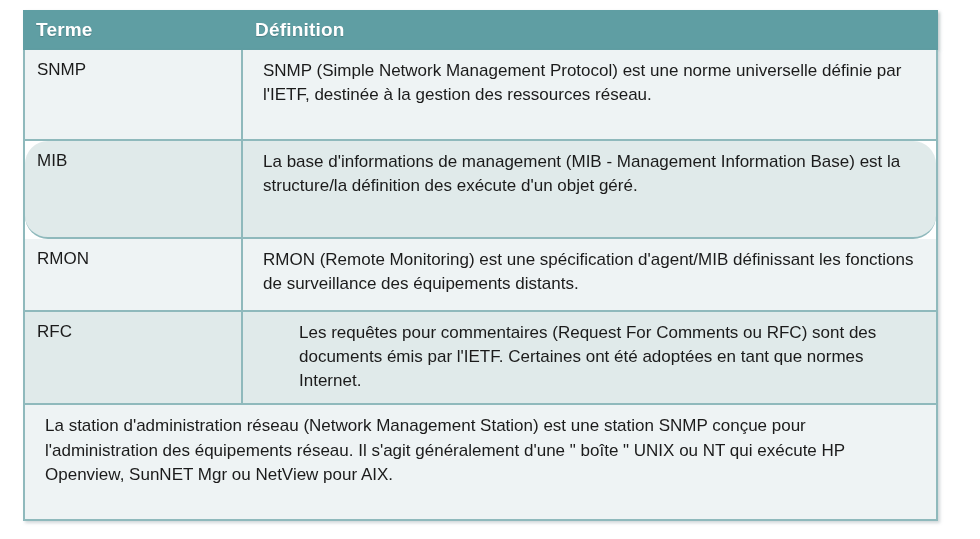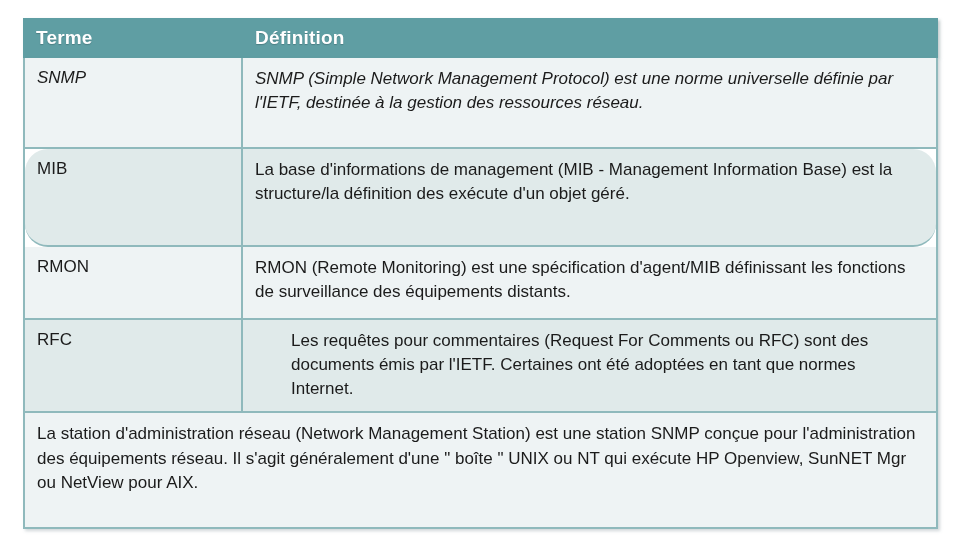--- a/index.html
+++ b/index.html
@@ -11,21 +11,21 @@
     width: 980px;
     height: 539px;
     background: #ffffff;
     font-family: "Liberation Sans", sans-serif;
     overflow: hidden;
   }
 
   .table-wrap {
     position: absolute;
     left: 23px;
-    top: 18px;
+    top: 10px;
     width: 915px;
   }
 
   
   .glossary-header {
     display: flex;
     height: 40px;
     background: #5f9ea3;
     box-shadow: 2px 2px 3px rgba(120,140,145,0.45);
   }
@@ -74,27 +74,27 @@
     box-sizing: border-box;
     border-right: 2px solid #8fb9bc;
     padding: 9px 0 0 12px;
     font-size: 17px;
     color: #1b1b1b;
     line-height: 1.3;
   }
   .cell-def {
     flex: 1;
     box-sizing: border-box;
-    padding: 9px 14px 10px 12px;
+    padding: 9px 14px 10px 20px;
     font-size: 17px;
     color: #1b1b1b;
     line-height: 1.42;
   }
 
-  .r1 { min-height: 89px; font-style: italic; }
+  .r1 { min-height: 89px; }
   .r2 { min-height: 96px; border-radius: 23px; }
   .r3 { min-height: 71px; }
   .r4 { min-height: 89px; gap: 36px; }
   .r5 { min-height: 114px; }
 </style>
 </head>
 <body>
 
 <div class="table-wrap">
 

